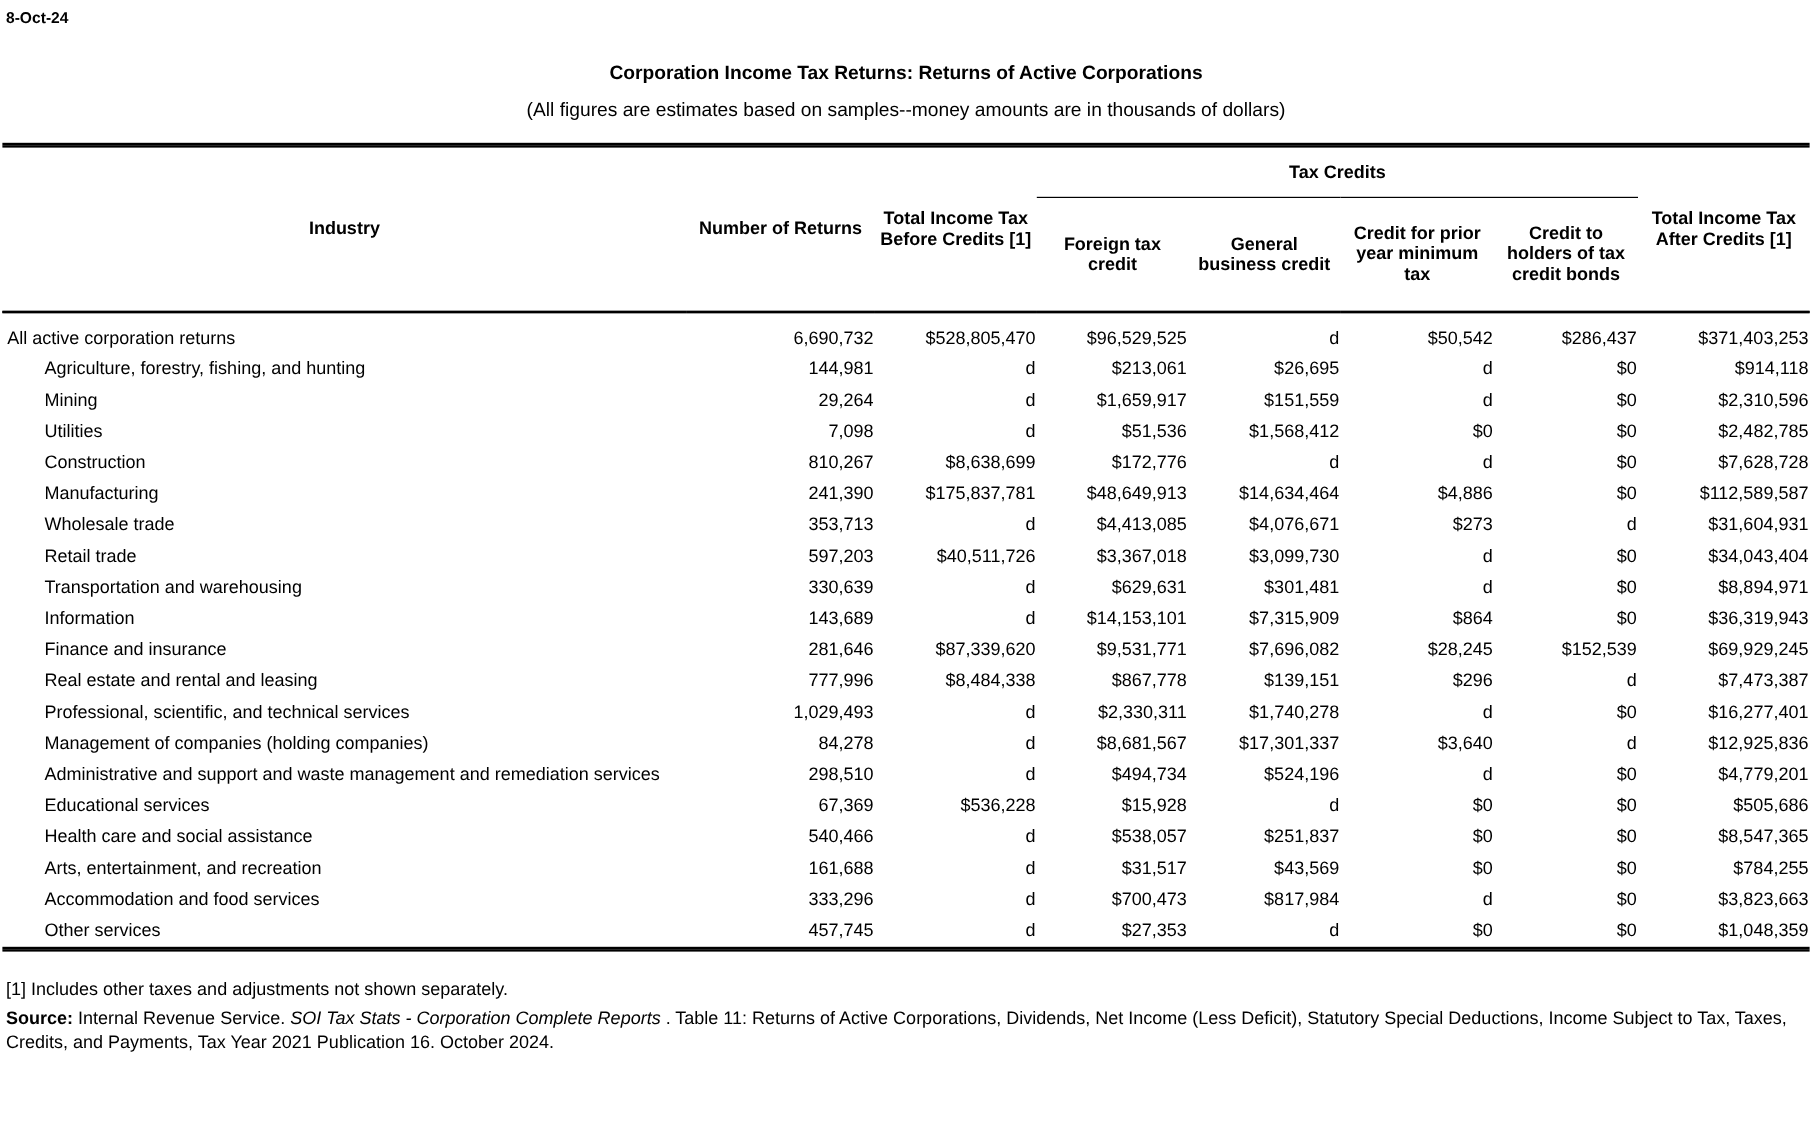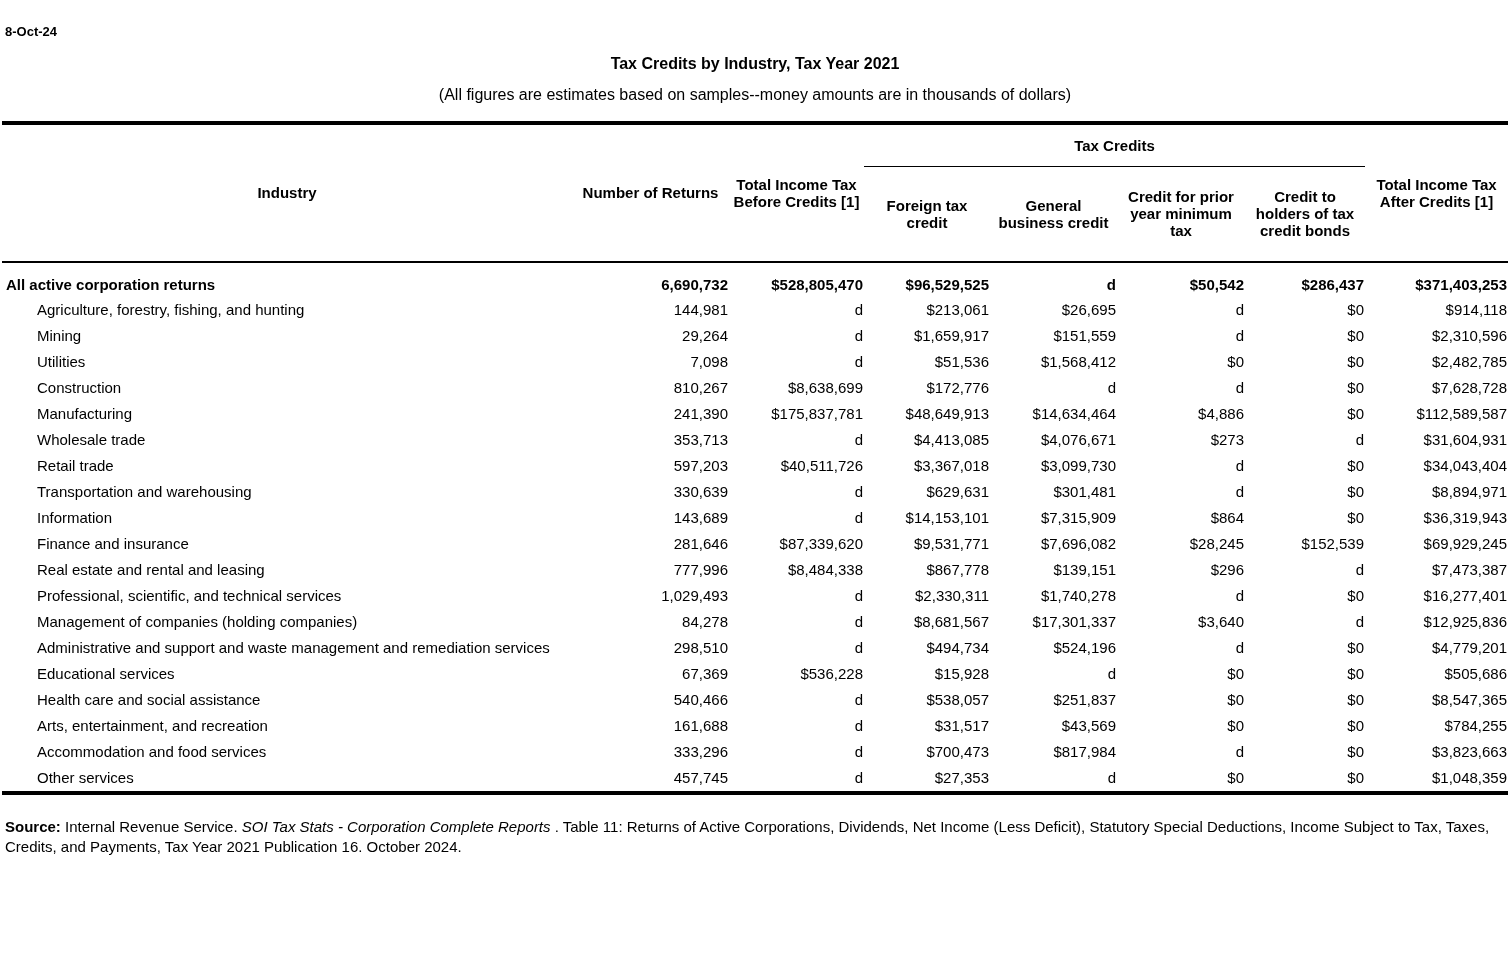--- a/index.html
+++ b/index.html
@@ -5,21 +5,21 @@
   * { box-sizing: border-box; }
   html, body { margin: 0; padding: 0; }
   body {
     width: 1510px; height: 953px;
     background: #ffffff; color: #000000;
     font-family: "Liberation Sans", "DejaVu Sans", sans-serif;
     overflow: hidden;
   }
   .date-label {
     font-weight: bold; font-size: 13px;
-    padding: 24px 0 0 5px; height: 22px;
+    padding: 7px 0 0 5px; height: 22px;
   }
   .titles { text-align: center; margin-top: 24px; font-size: 16px; line-height: 31px; }
   .title-1, .title-2 { font-weight: bold; }
   .rule-double {
     height: 3px; margin: 0 2px;
     border-top: 2px solid #000; border-bottom: 2px solid #000;
   }
   .rule-top { margin-top: 11px; }
   table.data-table {
     border-collapse: collapse; table-layout: fixed;
@@ -34,34 +34,34 @@
   thead tr.sub-row { height: 95px; }
   th.spanner { border-bottom: 1.5px solid #000; }
   tbody td {
     height: 26px; font-size: 15px; vertical-align: middle;
     padding: 0; white-space: nowrap;
   }
   tbody tr:first-child td { height: 35px; padding-top: 9px; }
   td.c-ind { text-align: left; padding-left: 4px; }
   td.c-ind.ind { padding-left: 35px; }
   td.c-num { text-align: right; padding-right: 1px; }
-  tr.total-row td { font-weight: bold; }
+  tr.total-row td { font-weight: normal; }
   .notes { margin: 22px 0 0 5px; font-size: 15px; width: 1492px; }
   .notes p { margin: 0 0 4px 0; line-height: 20px; }
   .notes p.source-note { line-height: 20px; margin-bottom: 0; }
   .bold { font-weight: bold; }
   .italic { font-style: italic; }
 </style>
 </head>
 <body>
 
 <div class="date-label">8-Oct-24</div>
 
 <div class="titles">
-  <div class="title-2">Tax Credits by Industry, Tax Year 2021</div>
+  <div class="title-1">Corporation Income Tax Returns: Returns of Active Corporations</div>
   <div class="title-3">(All figures are estimates based on samples--money amounts are in thousands of dollars)</div>
 </div>
 
 <div class="rule-double rule-top"></div>
 
 <table class="data-table">
   <colgroup>
     <col style="width:570px">
       <col style="width:157px">
       <col style="width:135px">
@@ -286,14 +286,15 @@
         <td class="c-num">$0</td>
         <td class="c-num">$0</td>
         <td class="c-num">$1,048,359</td>
       </tr>
     </tbody>
 </table>
 
 <div class="rule-double"></div>
 
 <div class="notes">
+  <p>[1] Includes other taxes and adjustments not shown separately.</p>
   <p class="source-note"><span class="bold">Source:</span><span> Internal Revenue Service. </span><span class="italic">SOI Tax Stats - Corporation Complete Reports</span><span> . Table 11: Returns of Active Corporations, Dividends, Net Income (Less Deficit), Statutory Special Deductions, Income Subject to Tax, Taxes, Credits, and Payments, Tax Year 2021 Publication 16. October 2024.</span></p>
 </div>
 
 </body></html>

